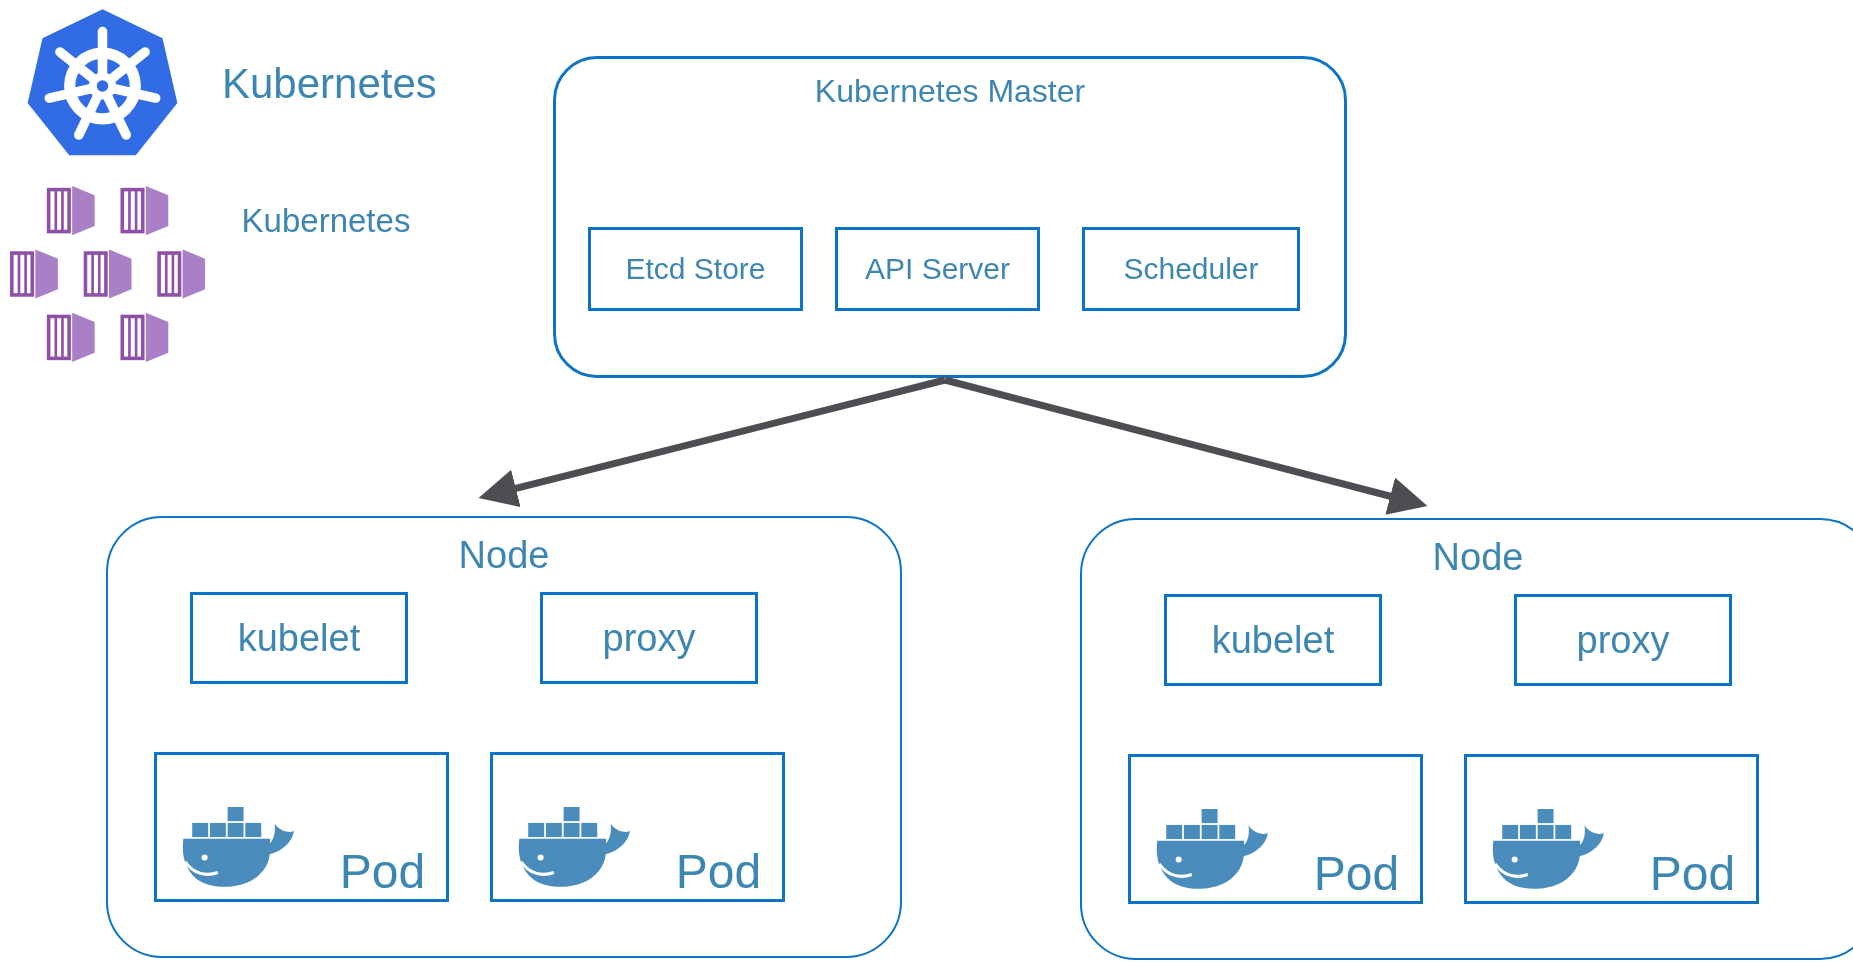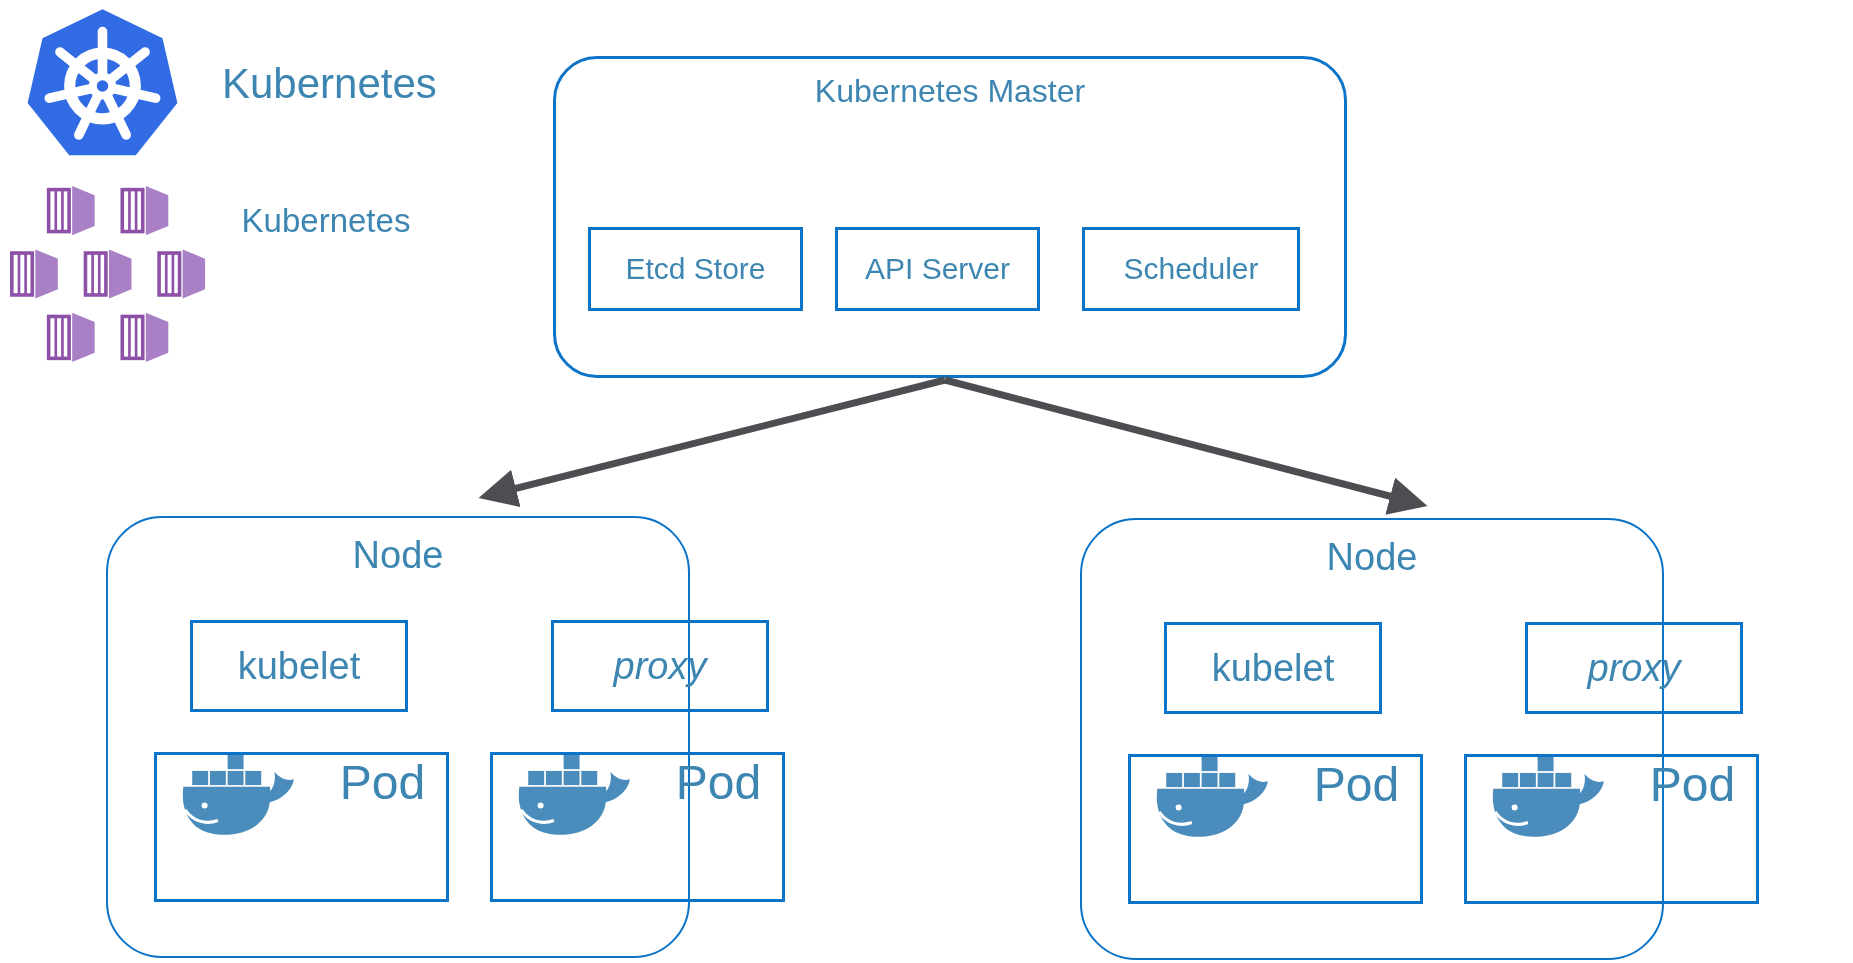--- a/index.html
+++ b/index.html
@@ -49,42 +49,42 @@
     display:flex;align-items:center;justify-content:center;
     font-size:30px;color:var(--text-blue);white-space:nowrap;
   }
   .comp-etcd{left:32px;width:215px;}
   .comp-api{left:279px;width:205px;}
   .comp-sched{left:526px;width:218px;}
   
   .arrows{position:absolute;left:0;top:0;width:1853px;height:963px;pointer-events:none;}
   
   .node{
-    position:absolute;top:516px;width:584px;height:442px;
+    position:absolute;top:516px;width:796px;height:442px;
     border:2.5px solid var(--border-blue);border-radius:56px;
     background:var(--background);
   }
   .node-left{left:106px;}
   .node-right{left:1080px;top:518px;}
   .node-title{
     position:absolute;top:16px;left:0;right:0;
     text-align:center;font-size:38px;color:var(--text-blue);
   }
   .agent{
     position:absolute;top:74px;height:92px;width:218px;
     border:3px solid var(--border-blue);
     display:flex;align-items:center;justify-content:center;
-    font-size:38px;color:var(--text-blue);margin-top:28px;
+    font-size:38px;color:var(--text-blue);
   }
   .agent-kubelet{left:82px;}
-  .agent-proxy{left:443px;font-style:italic;}
+  .agent-proxy{left:432px;}
   .pod{
     position:absolute;top:234px;height:150px;width:295px;
     border:3px solid var(--border-blue);
-    display:flex;align-items:flex-start;justify-content:center;gap:38px;
+    display:flex;align-items:flex-end;justify-content:center;gap:38px;
   }
   .pod-1{left:46px;}
   .pod-2{left:382px;}
   .pod-icon{width:124px;height:92px;color:var(--whale-blue);flex:none;}
   .pod-label{font-size:48px;color:var(--text-blue);}
   .defs-hidden{position:absolute;width:0;height:0;overflow:hidden;}
 </style>
 </head>
 <body>
 

